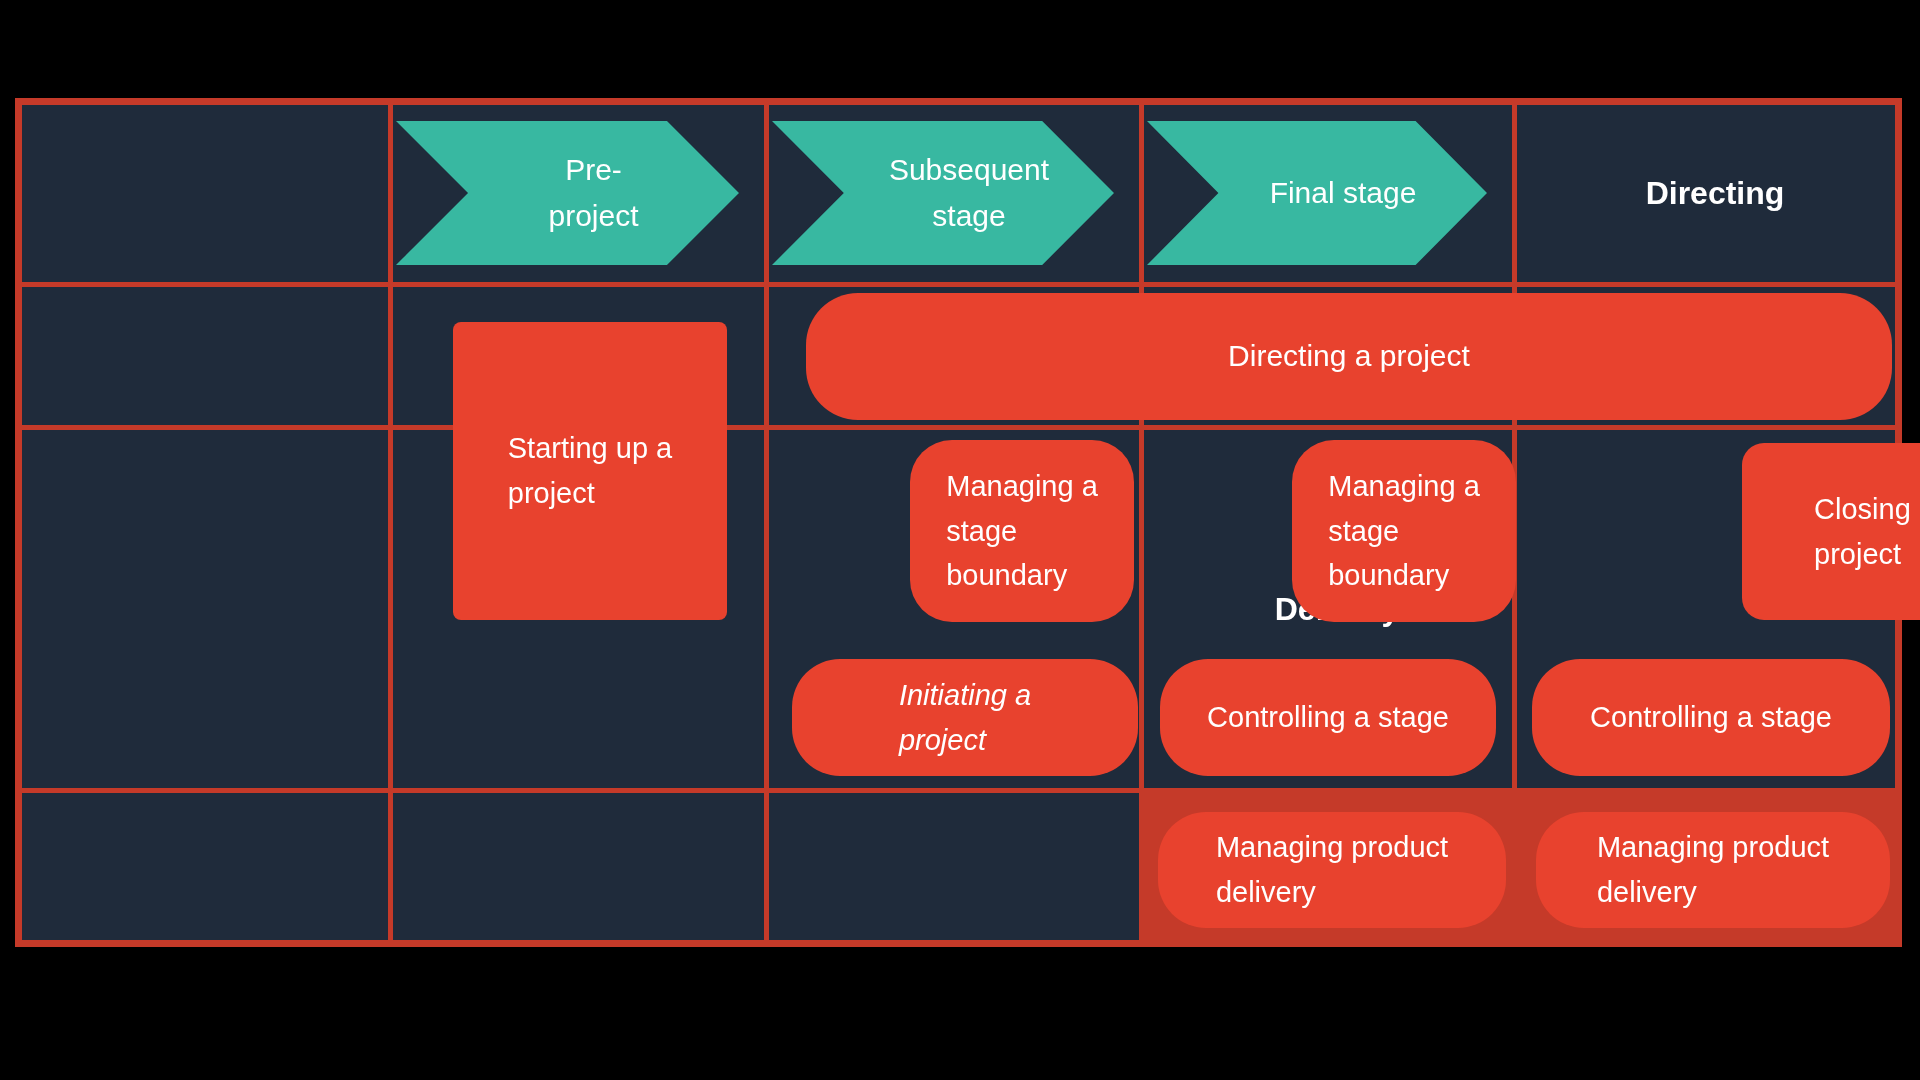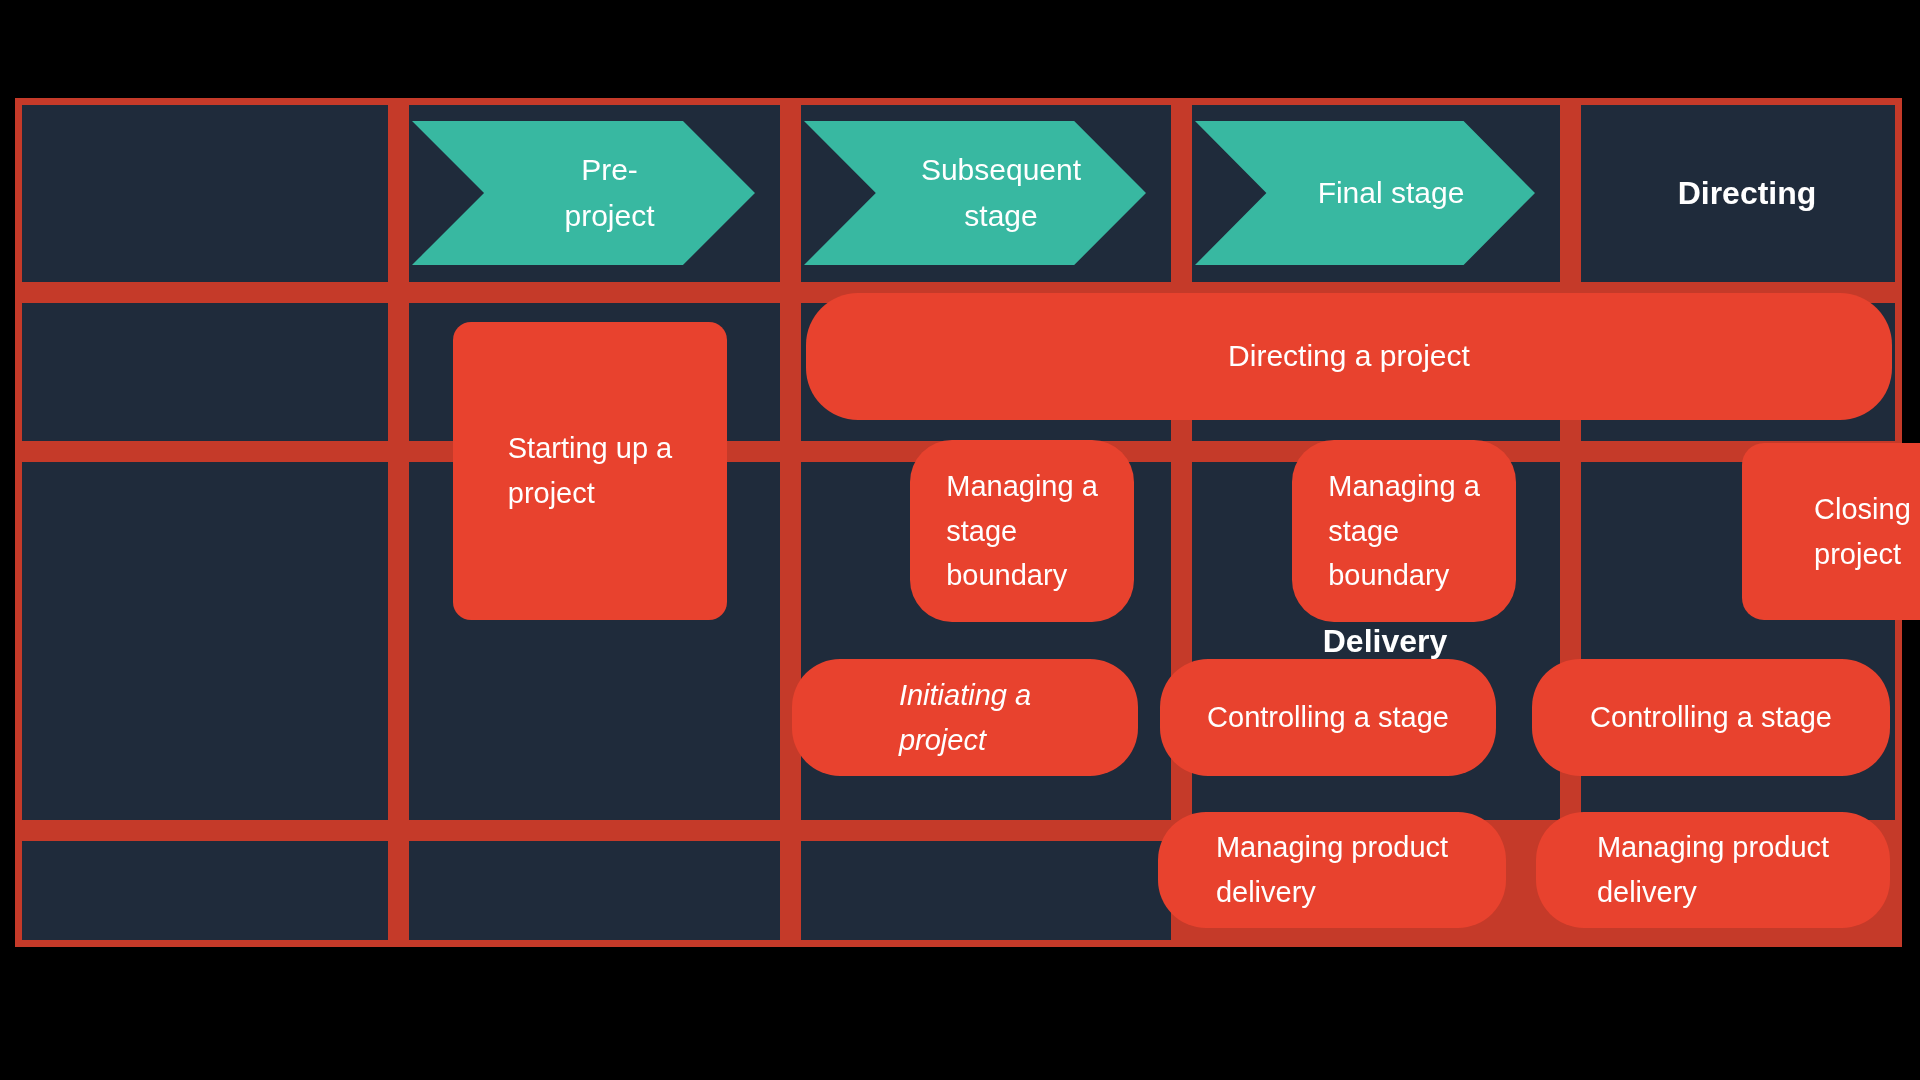--- a/index.html
+++ b/index.html
@@ -16,21 +16,21 @@
   .table-frame{
     position:absolute;
     left:15px; top:98px;
     width:1887px; height:849px;
     box-sizing:border-box;
     background:#c53a29;
     padding:7px;
     display:grid;
     grid-template-columns:366px 371px 370px 368px 1fr;
     grid-template-rows:177px 138px 358px 1fr;
-    gap:21px;
+    gap:5px;
   }
   .cell{
     background:#1f2b3b;
     position:relative;
     overflow:visible;
   }
 
   
   .chev{
     position:absolute;
@@ -74,21 +74,21 @@
     color:#fff;
     display:flex;
     align-items:center;
     justify-content:center;
     text-align:left;
     font-size:29px;
     line-height:1.55;
     white-space:pre-line;
     box-sizing:border-box;
   }
-  .p-startup     {left:453px;  top:322px; width:274px;  height:298px; border-radius:18px;}
+  .p-startup     {left:453px;  top:322px; width:274px;  height:298px; border-radius:8px;}
   .p-directing   {left:806px;  top:293px; width:1086px; height:127px; border-radius:52px; font-size:30px;}
   .p-msb1        {left:910px;  top:440px; width:224px;  height:182px; border-radius:42px;}
   .p-msb2        {left:1292px; top:440px; width:224px;  height:182px; border-radius:42px;}
   .p-closing     {left:1742px; top:443px; width:265px;  height:177px; border-radius:22px;}
   .p-initiating  {left:792px;  top:659px; width:346px;  height:117px; border-radius:48px;font-style:italic;}
   .p-ctrl1       {left:1160px; top:659px; width:336px;  height:117px; border-radius:48px;}
   .p-ctrl2       {left:1532px; top:659px; width:358px;  height:117px; border-radius:48px;}
   .p-mpd1        {left:1158px; top:812px; width:348px;  height:116px; border-radius:48px;}
   .p-mpd2        {left:1536px; top:812px; width:354px;  height:116px; border-radius:48px;}
 </style>

